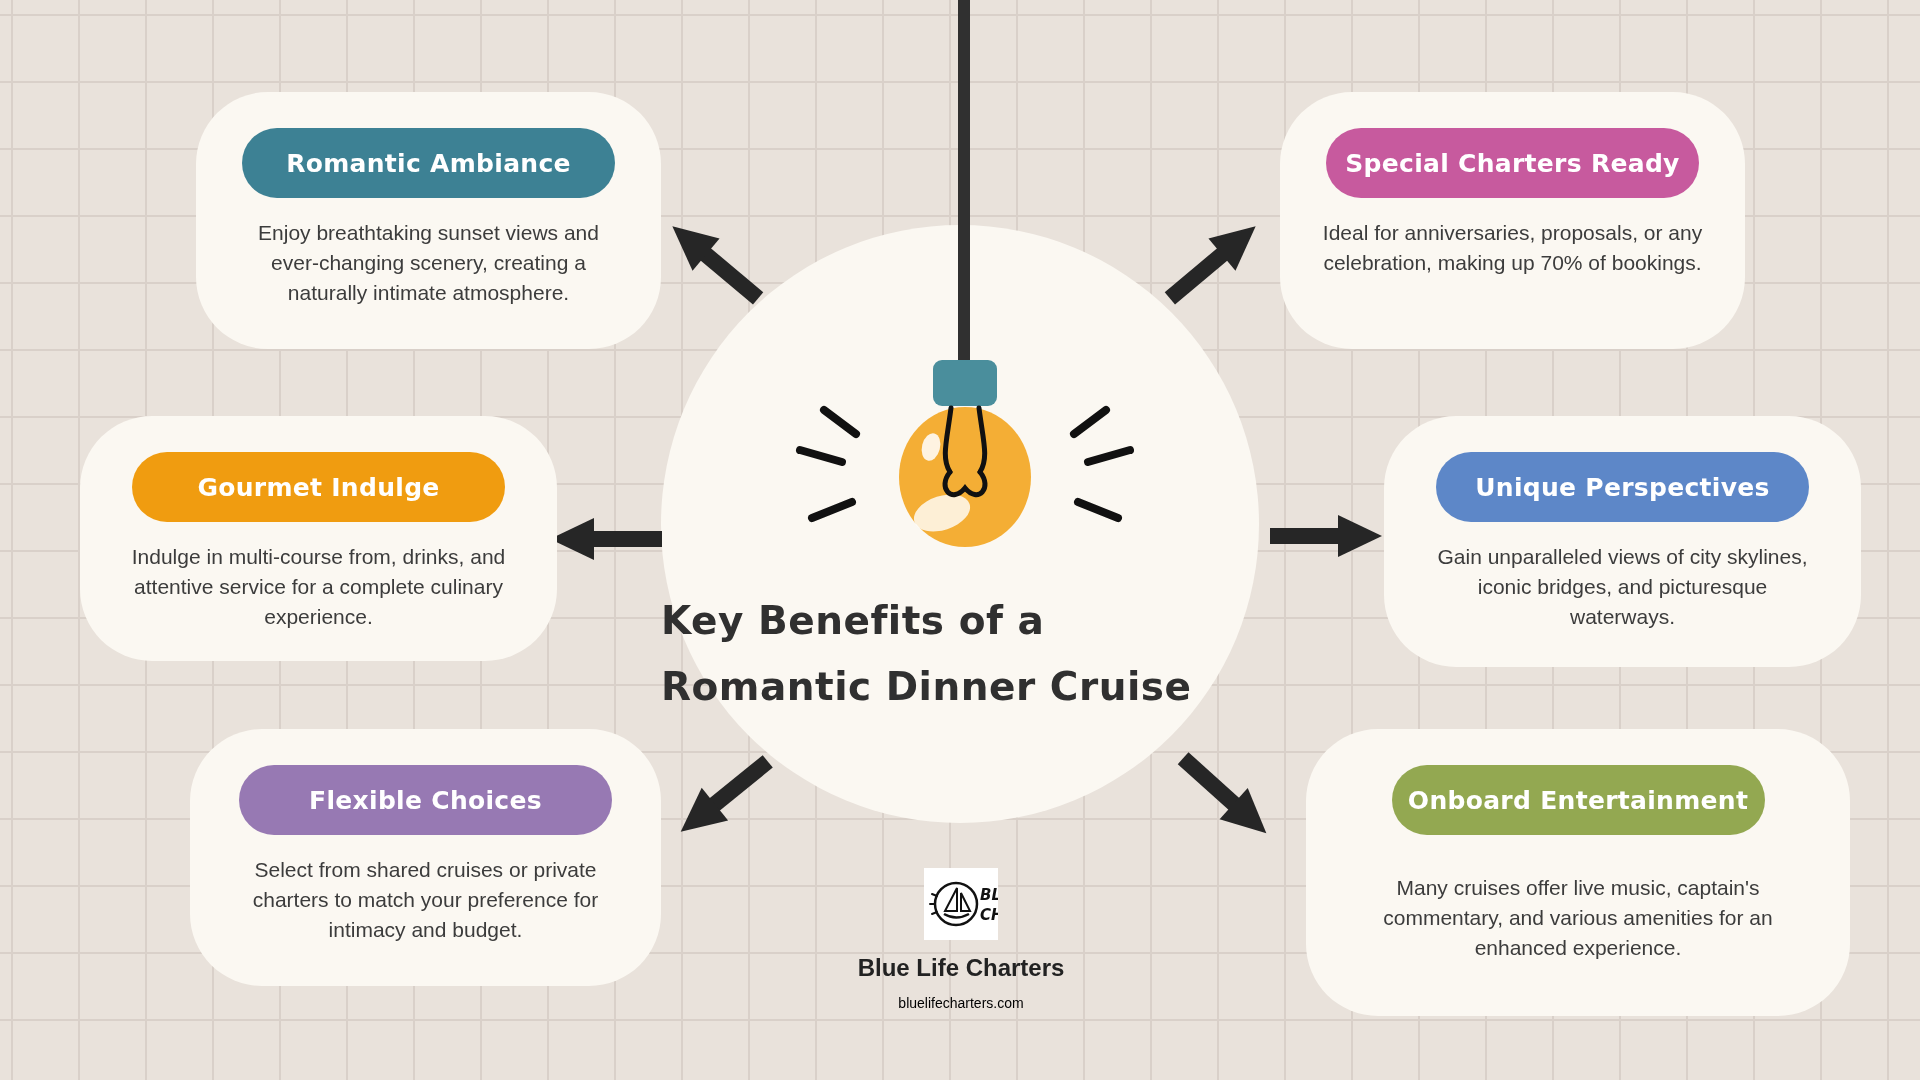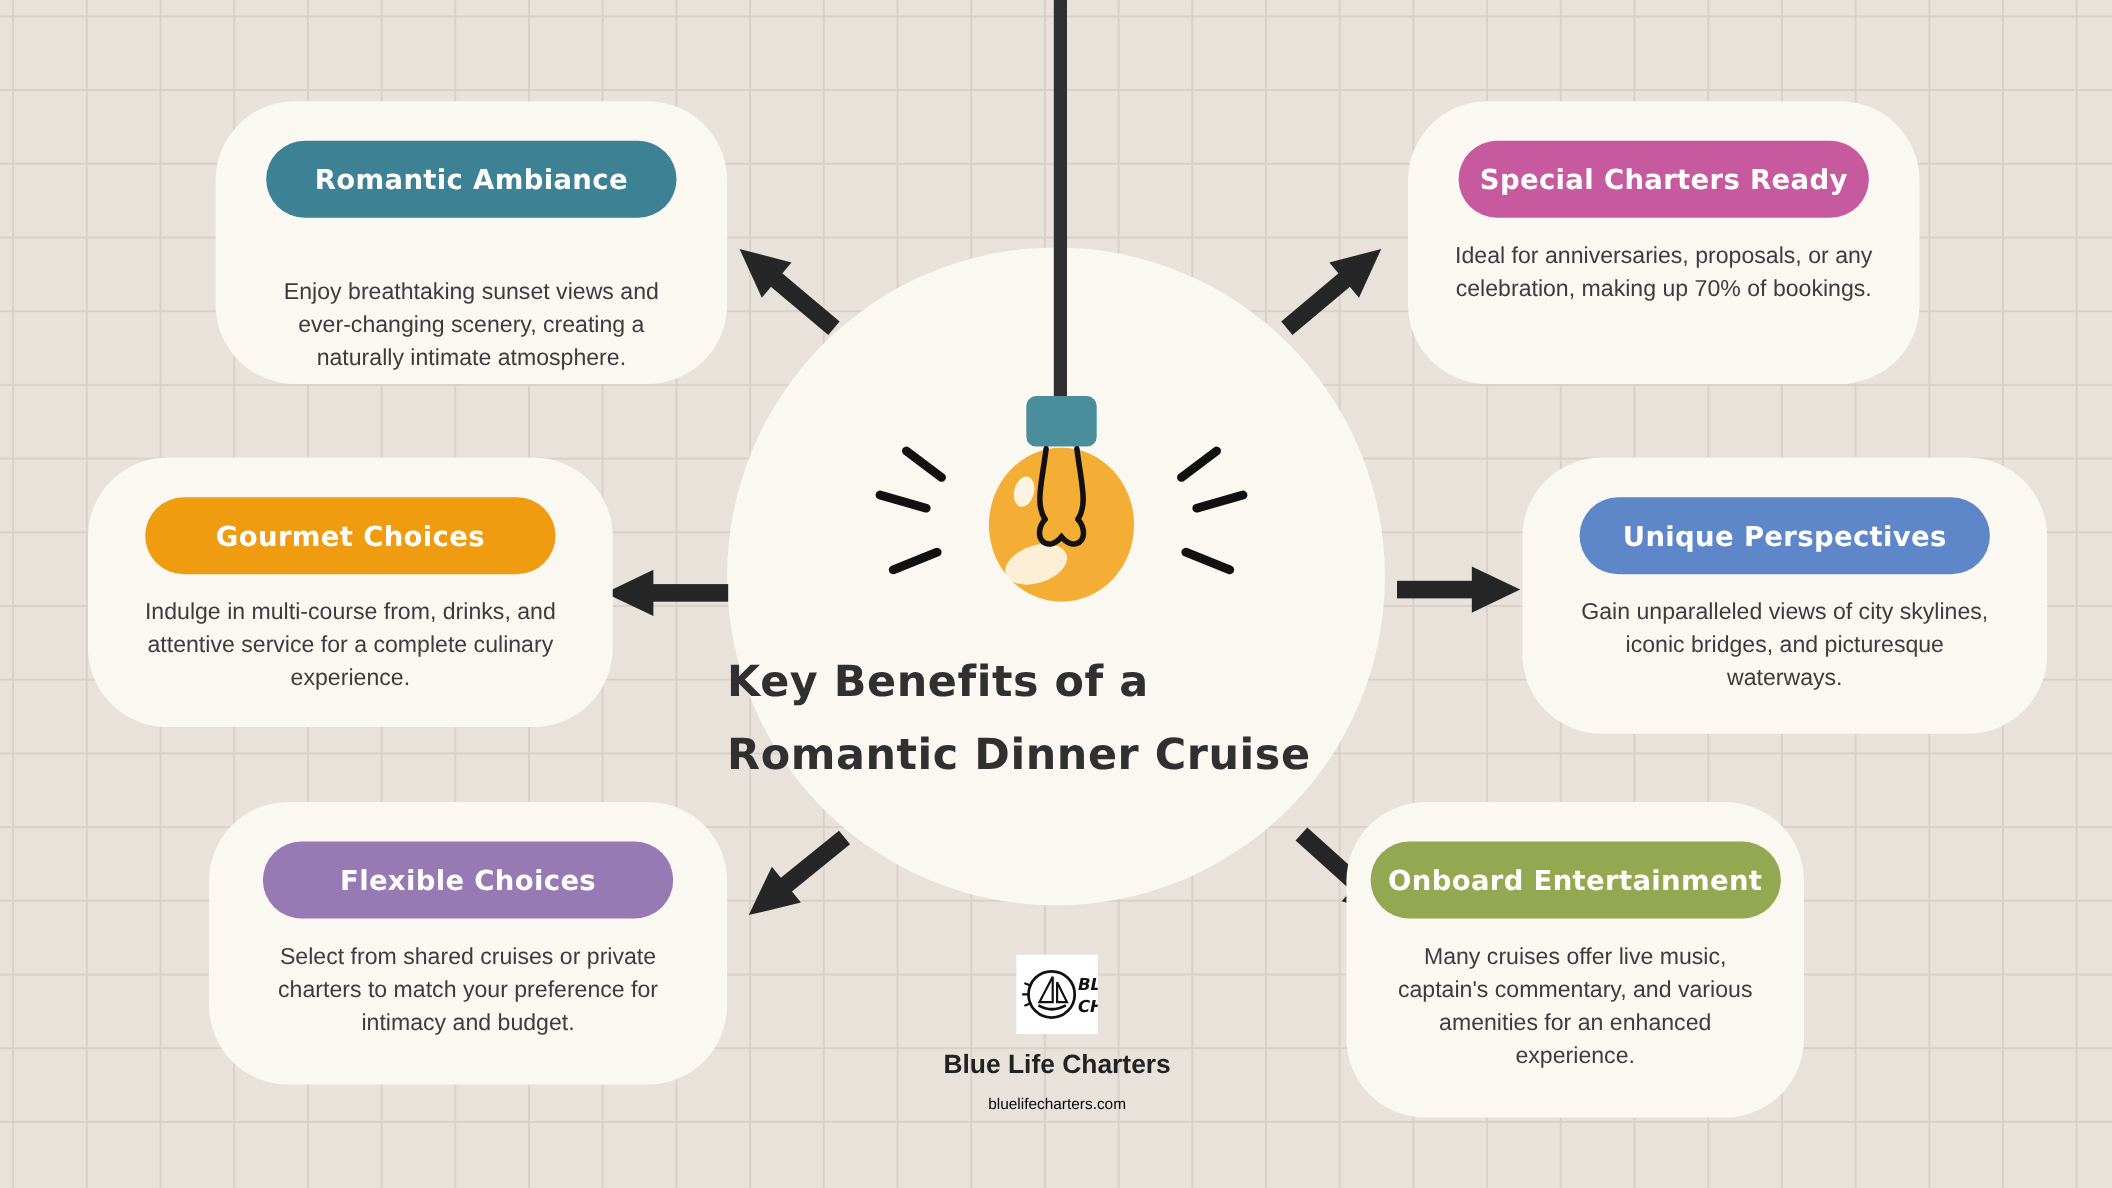--- a/index.html
+++ b/index.html
@@ -46,26 +46,26 @@
     display:flex; align-items:center; justify-content:center;
     color:#ffffff;
     font-family:"DejaVu Sans", sans-serif;
     font-weight:bold; font-size:25px; letter-spacing:.3px;
   }
   .card p{
     margin-top:20px;
     font-size:21px; line-height:30px; text-align:center;
     color:var(--body-text,#3c3c3c);
   }
-  .c1{ left:196px;  top:92px;  width:465px; height:257px;gap:33px; }
+  .c1{ left:196px;  top:92px;  width:465px; height:257px; }
   .c2{ left:80px;   top:416px; width:477px; height:245px; }
   .c3{ left:190px;  top:729px; width:471px; height:257px; }
   .c4{ left:1280px; top:92px;  width:465px; height:257px; }
   .c5{ left:1384px; top:416px; width:477px; height:251px; }
-  .c6{ left:1224px; top:729px; width:416px; height:287px; }
+  .c6{ left:1306px; top:729px; width:544px; height:287px;gap:18px; }
   .footer{
     position:absolute; left:761px; top:868px; width:400px;
     z-index:3; text-align:center;
   }
   .logo-box{
     width:74px; height:72px; margin:0 auto;
     background:#ffffff; overflow:hidden;
   }
   .brand{
     margin-top:14px;
@@ -122,21 +122,21 @@
   <div>Key Benefits of a</div>
   <div>Romantic Dinner Cruise</div>
 </div>
 
 <div class="card c1">
   <div class="pill" style="background: rgb(61, 129, 148);">Romantic Ambiance</div>
   <p>Enjoy breathtaking sunset views and ever-changing scenery, creating a naturally intimate atmosphere.</p>
 </div>
 
 <div class="card c2">
-  <div class="pill" style="background: rgb(240, 156, 16);">Gourmet Choices</div>
+  <div class="pill" style="background: rgb(240, 156, 16);">Gourmet Indulge</div>
   <p>Indulge in multi-course from, drinks, and attentive service for a complete culinary experience.</p>
 </div>
 
 <div class="card c3">
   <div class="pill" style="background: rgb(151, 121, 179);">Flexible Choices</div>
   <p>Select from shared cruises or private charters to match your preference for intimacy and budget.</p>
 </div>
 
 <div class="card c4">
   <div class="pill" style="background: rgb(199, 90, 158);">Special Charters Ready</div>

